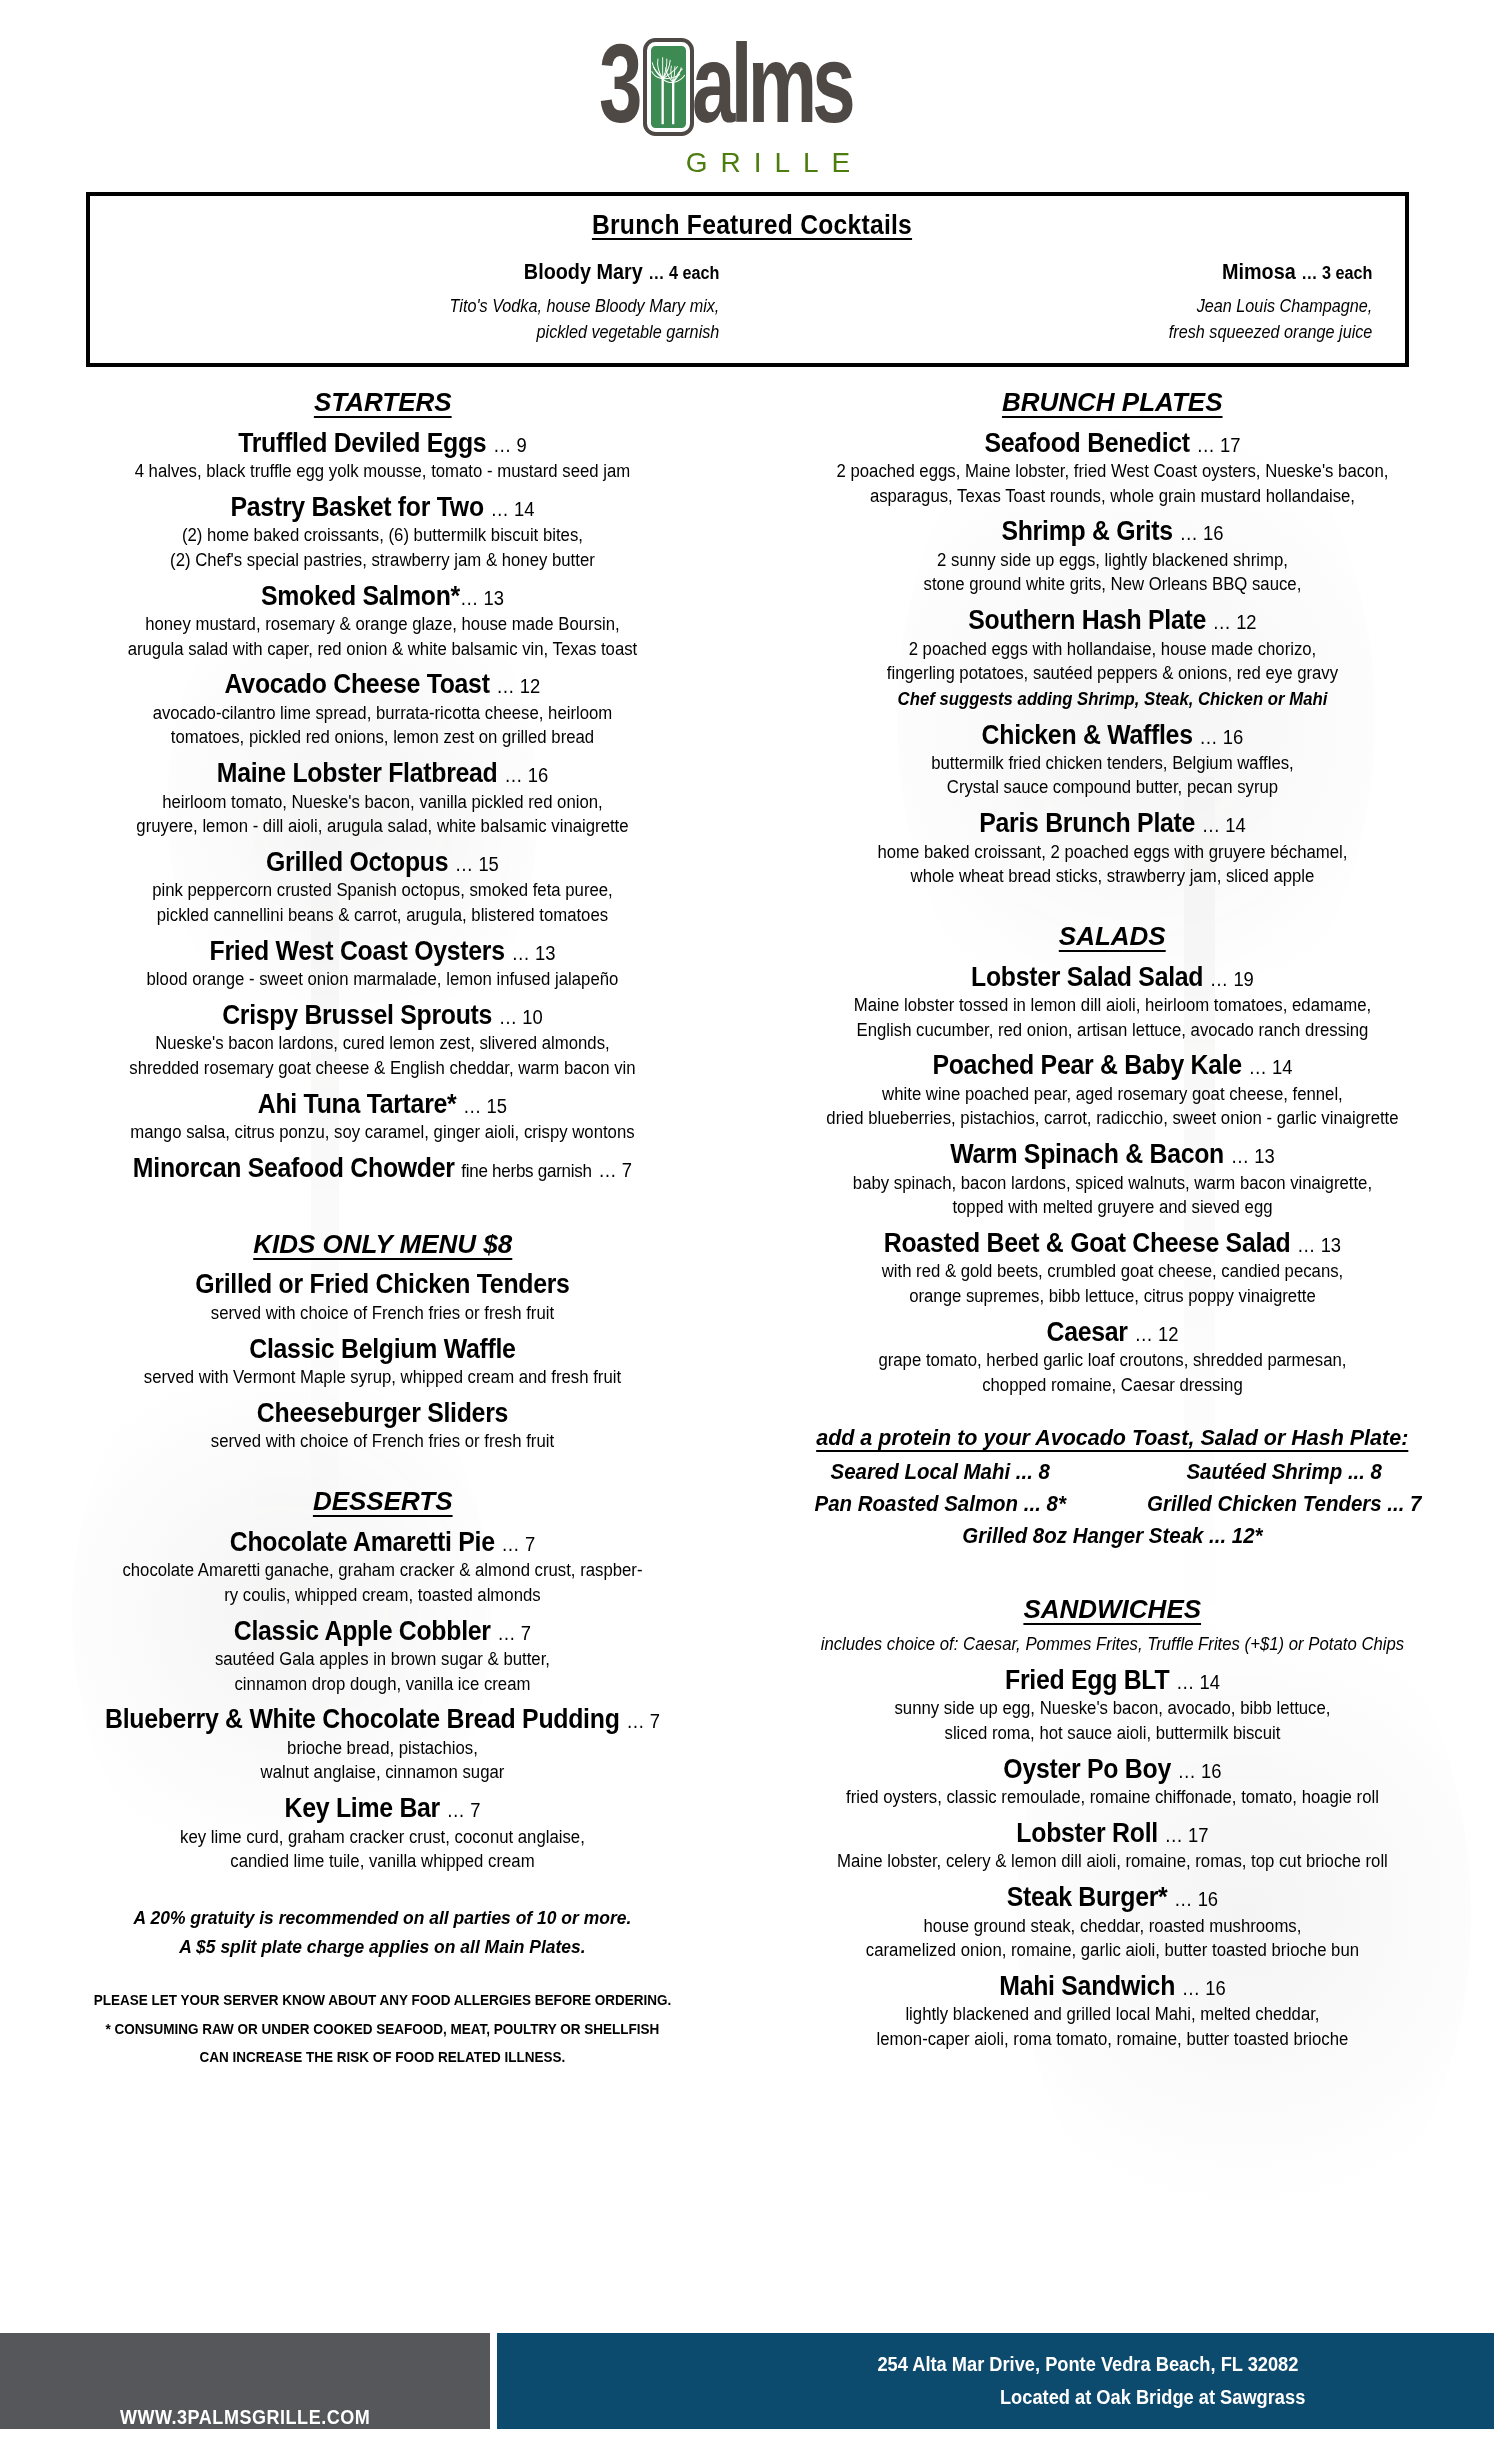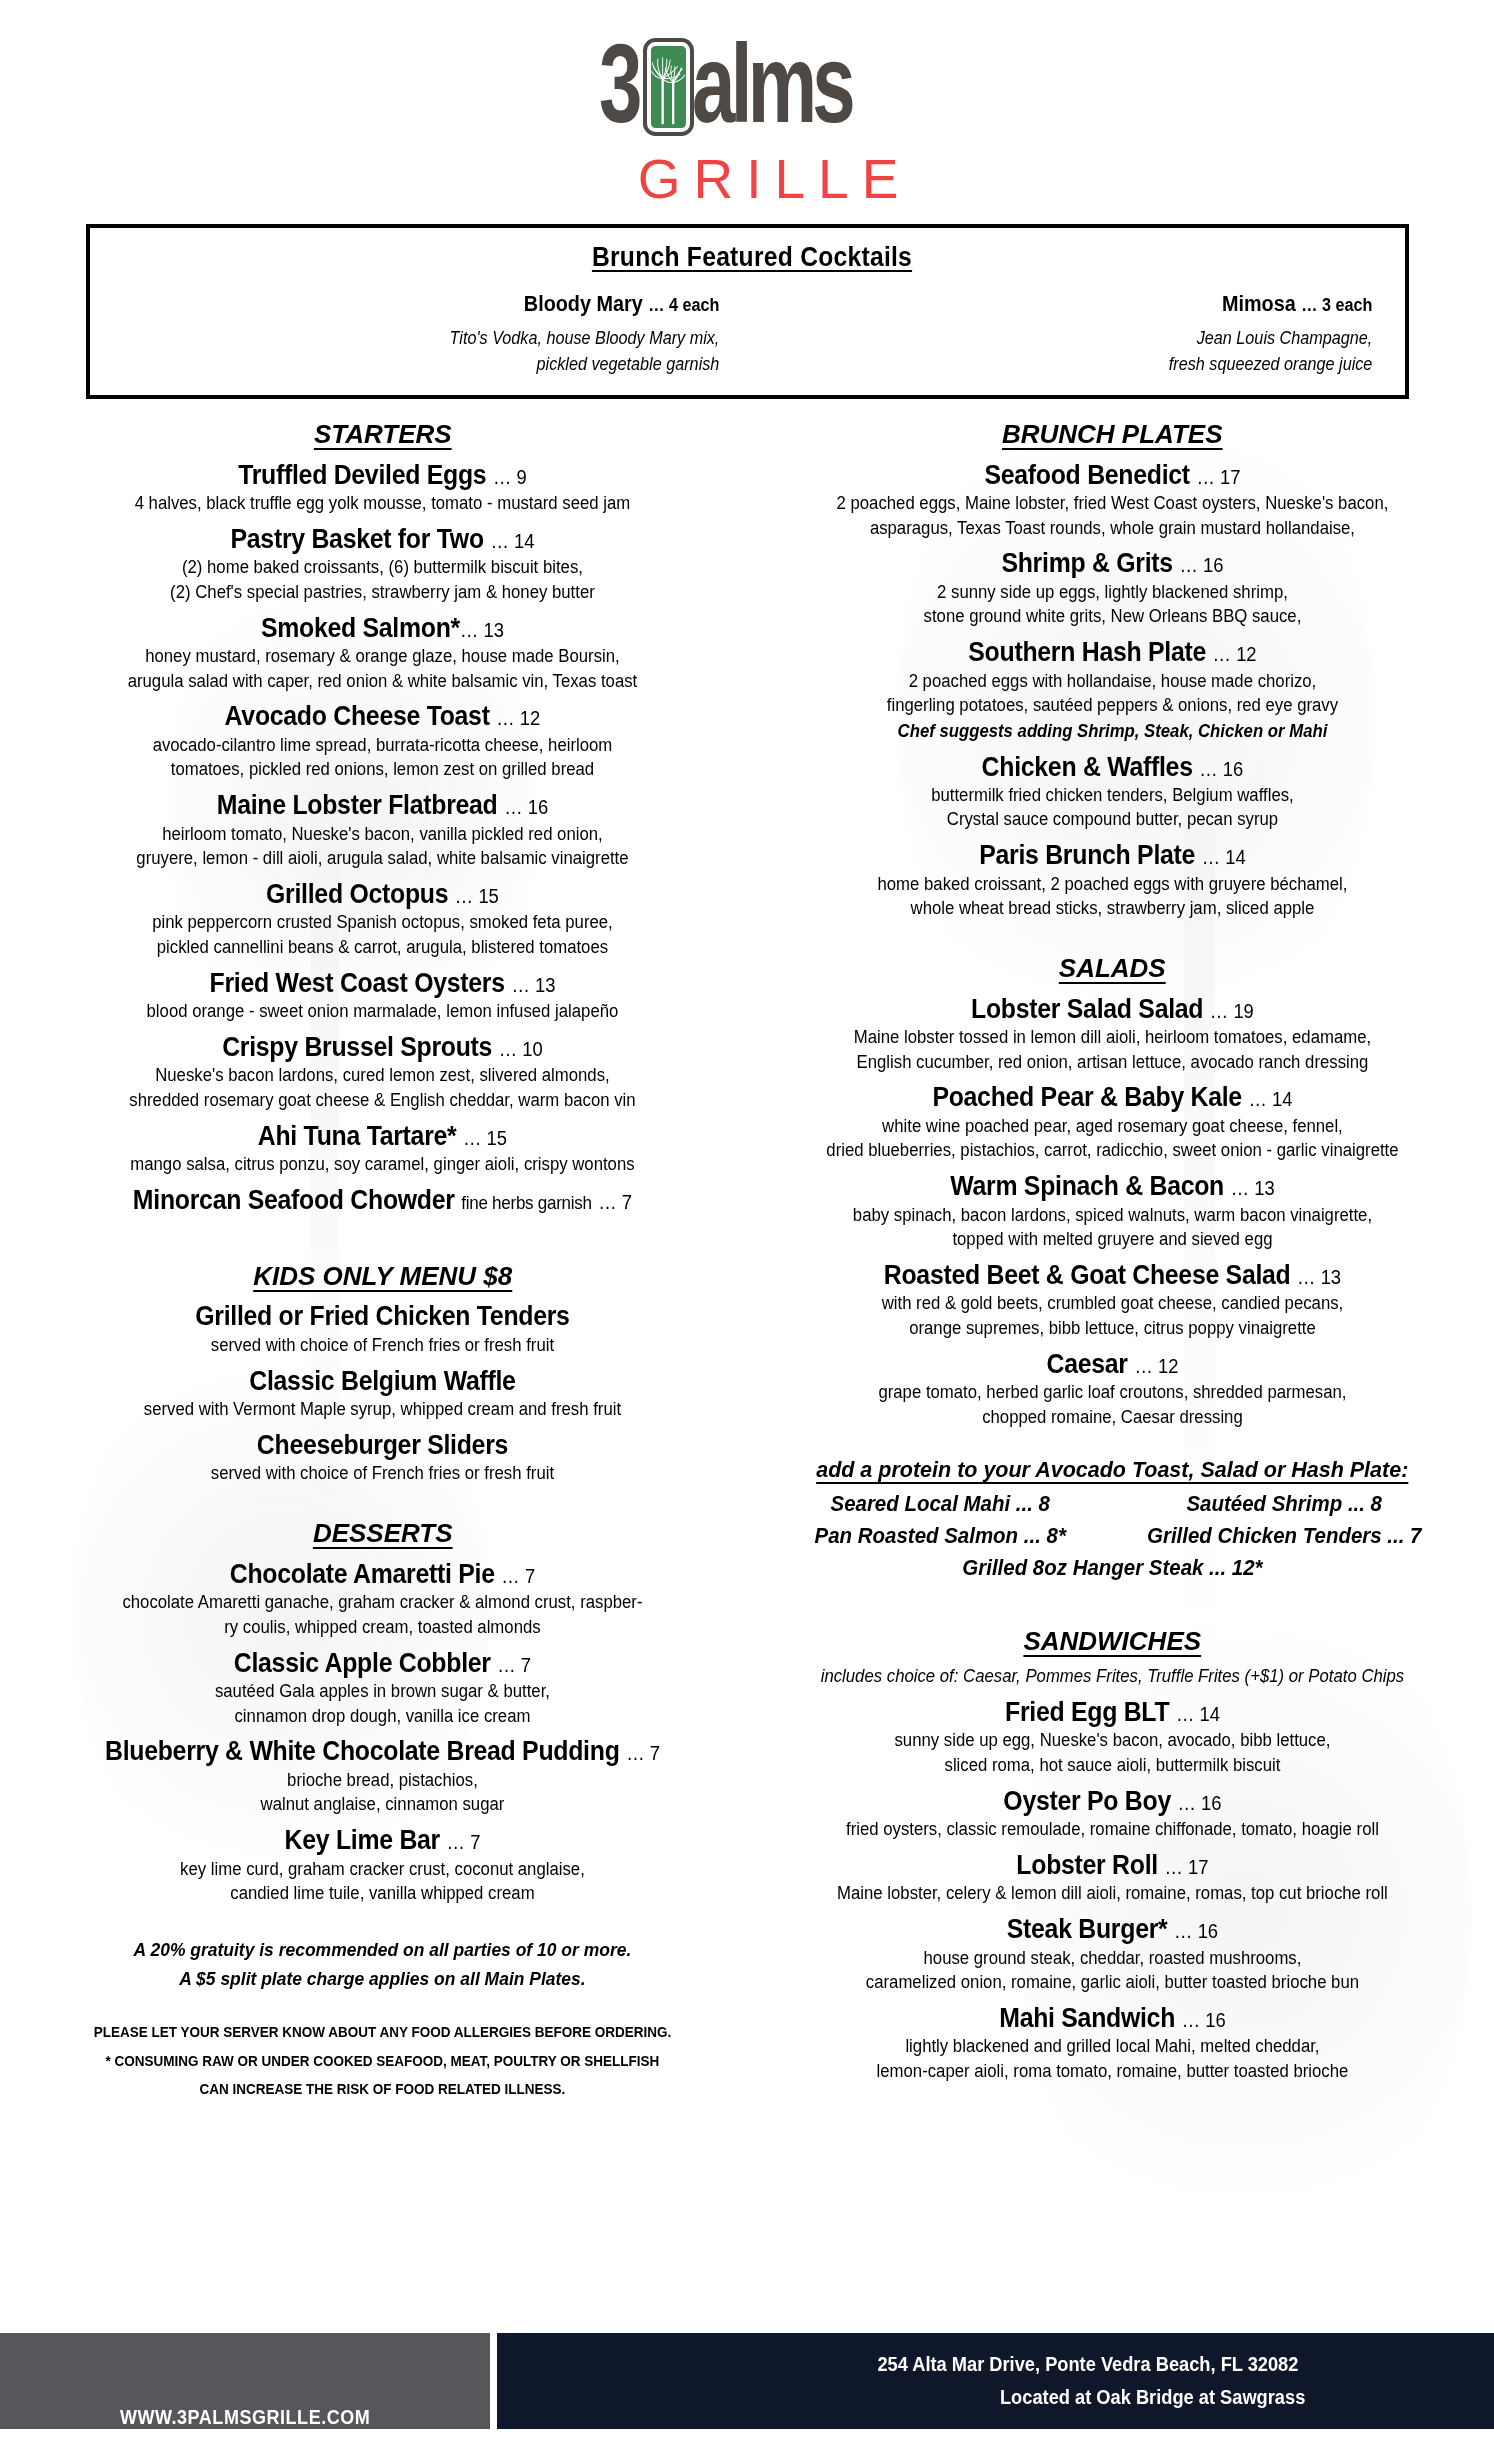--- a/index.html
+++ b/index.html
@@ -56,23 +56,23 @@
     border:4.2px solid #fff;
     border-radius:8.4px;
     outline:4.2px solid #4f4946;
     display:flex; align-items:flex-end; justify-content:center;
     margin:0 2.4px 7.2px 2.4px;
     position:relative;
     overflow:hidden;
   }
   .palm-badge svg { width:100%; height:100%; display:block; }
   .logo-grille {
-    font-size:55px;
+    font-size:28px;
     letter-spacing:13px;
-    color:#ef4444;
+    color:#4d7c0f;
     font-weight:400;
     margin-top:8.4px;
     margin-left:54px;
     font-family:"Liberation Sans","DejaVu Sans",sans-serif;
   }
 
   
   .cocktail-box {
     position:relative; z-index:2;
     margin:13px auto 0 auto;
@@ -203,21 +203,21 @@
     z-index:3;
   }
   .footer-left {
     width:490px;
     background:#55575a;
     display:flex; align-items:flex-end; justify-content:center;
   }
   .footer-gap { width:7.2px; background:#fff; }
   .footer-right {
     flex:1;
-    background:#0f172a;
+    background:#0c4a6e;
     display:flex; flex-direction:column;
     align-items:flex-end; justify-content:center;
     padding-right:173px;
   }
   .footer-url {
     color:#fff; font-size:20px; font-weight:bold; letter-spacing:0.6px;
     font-family:"Liberation Sans Narrow","Liberation Sans",sans-serif;
     transform:scaleX(.9);
   }
   .footer-addr {

